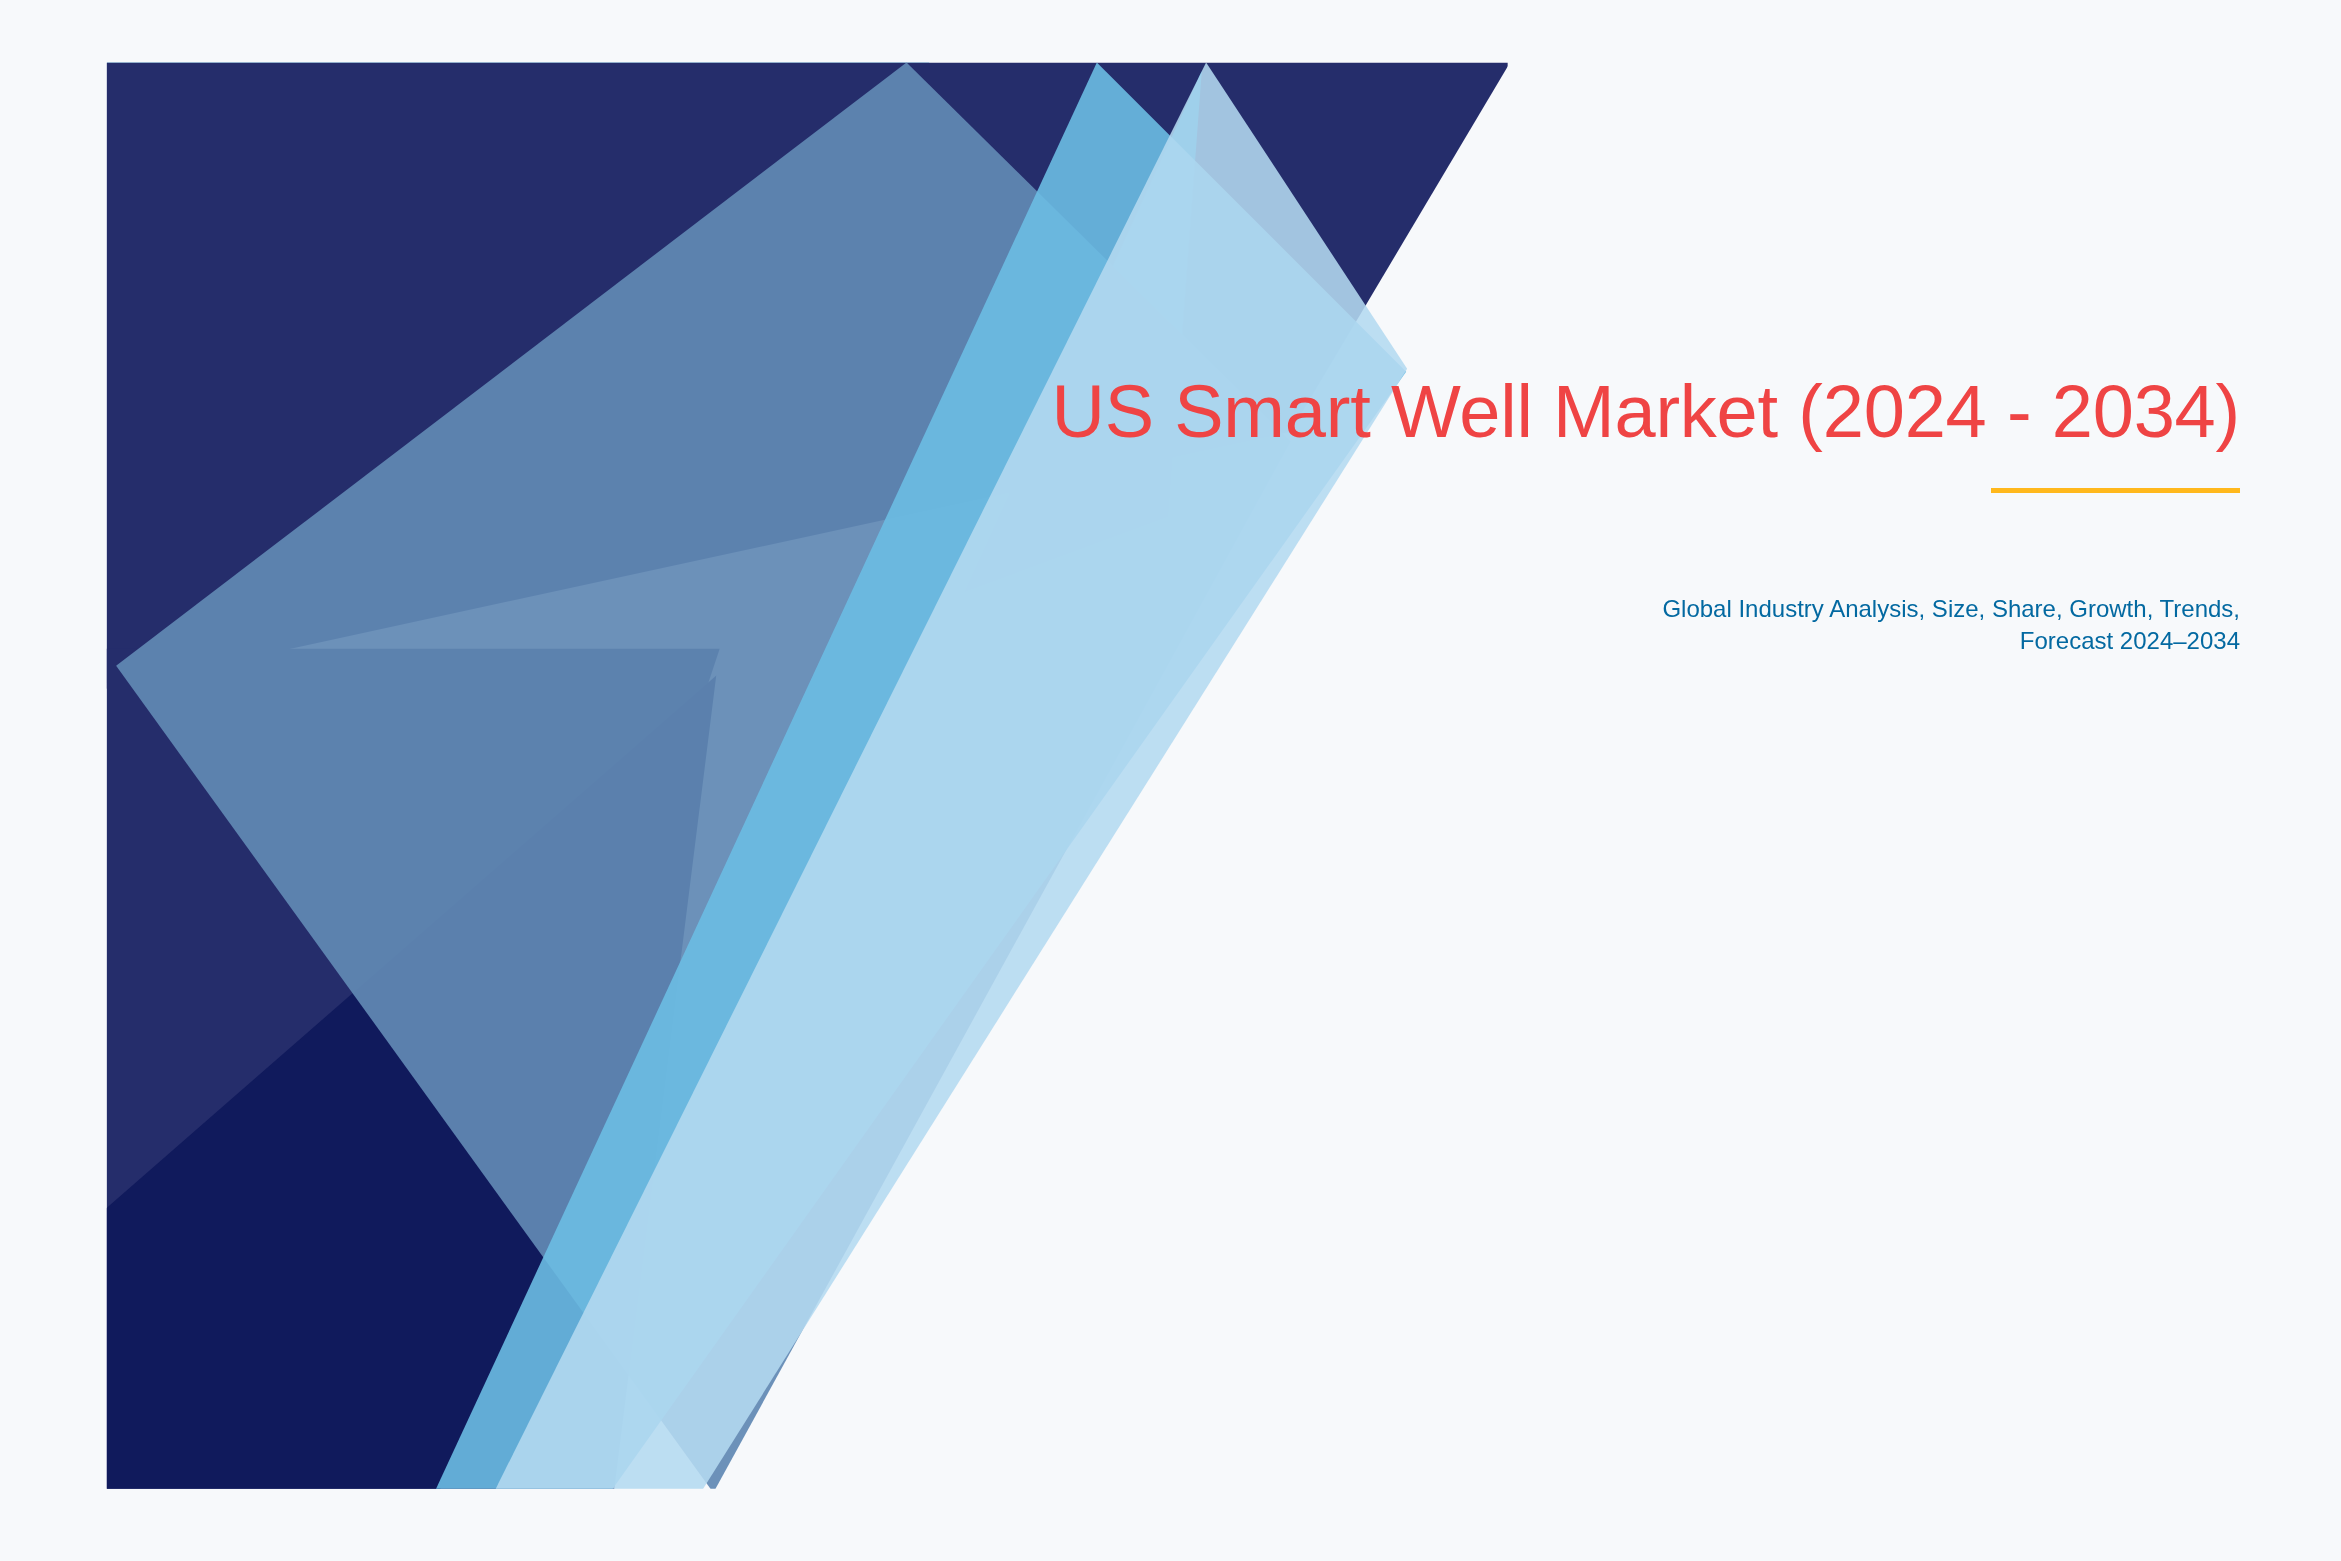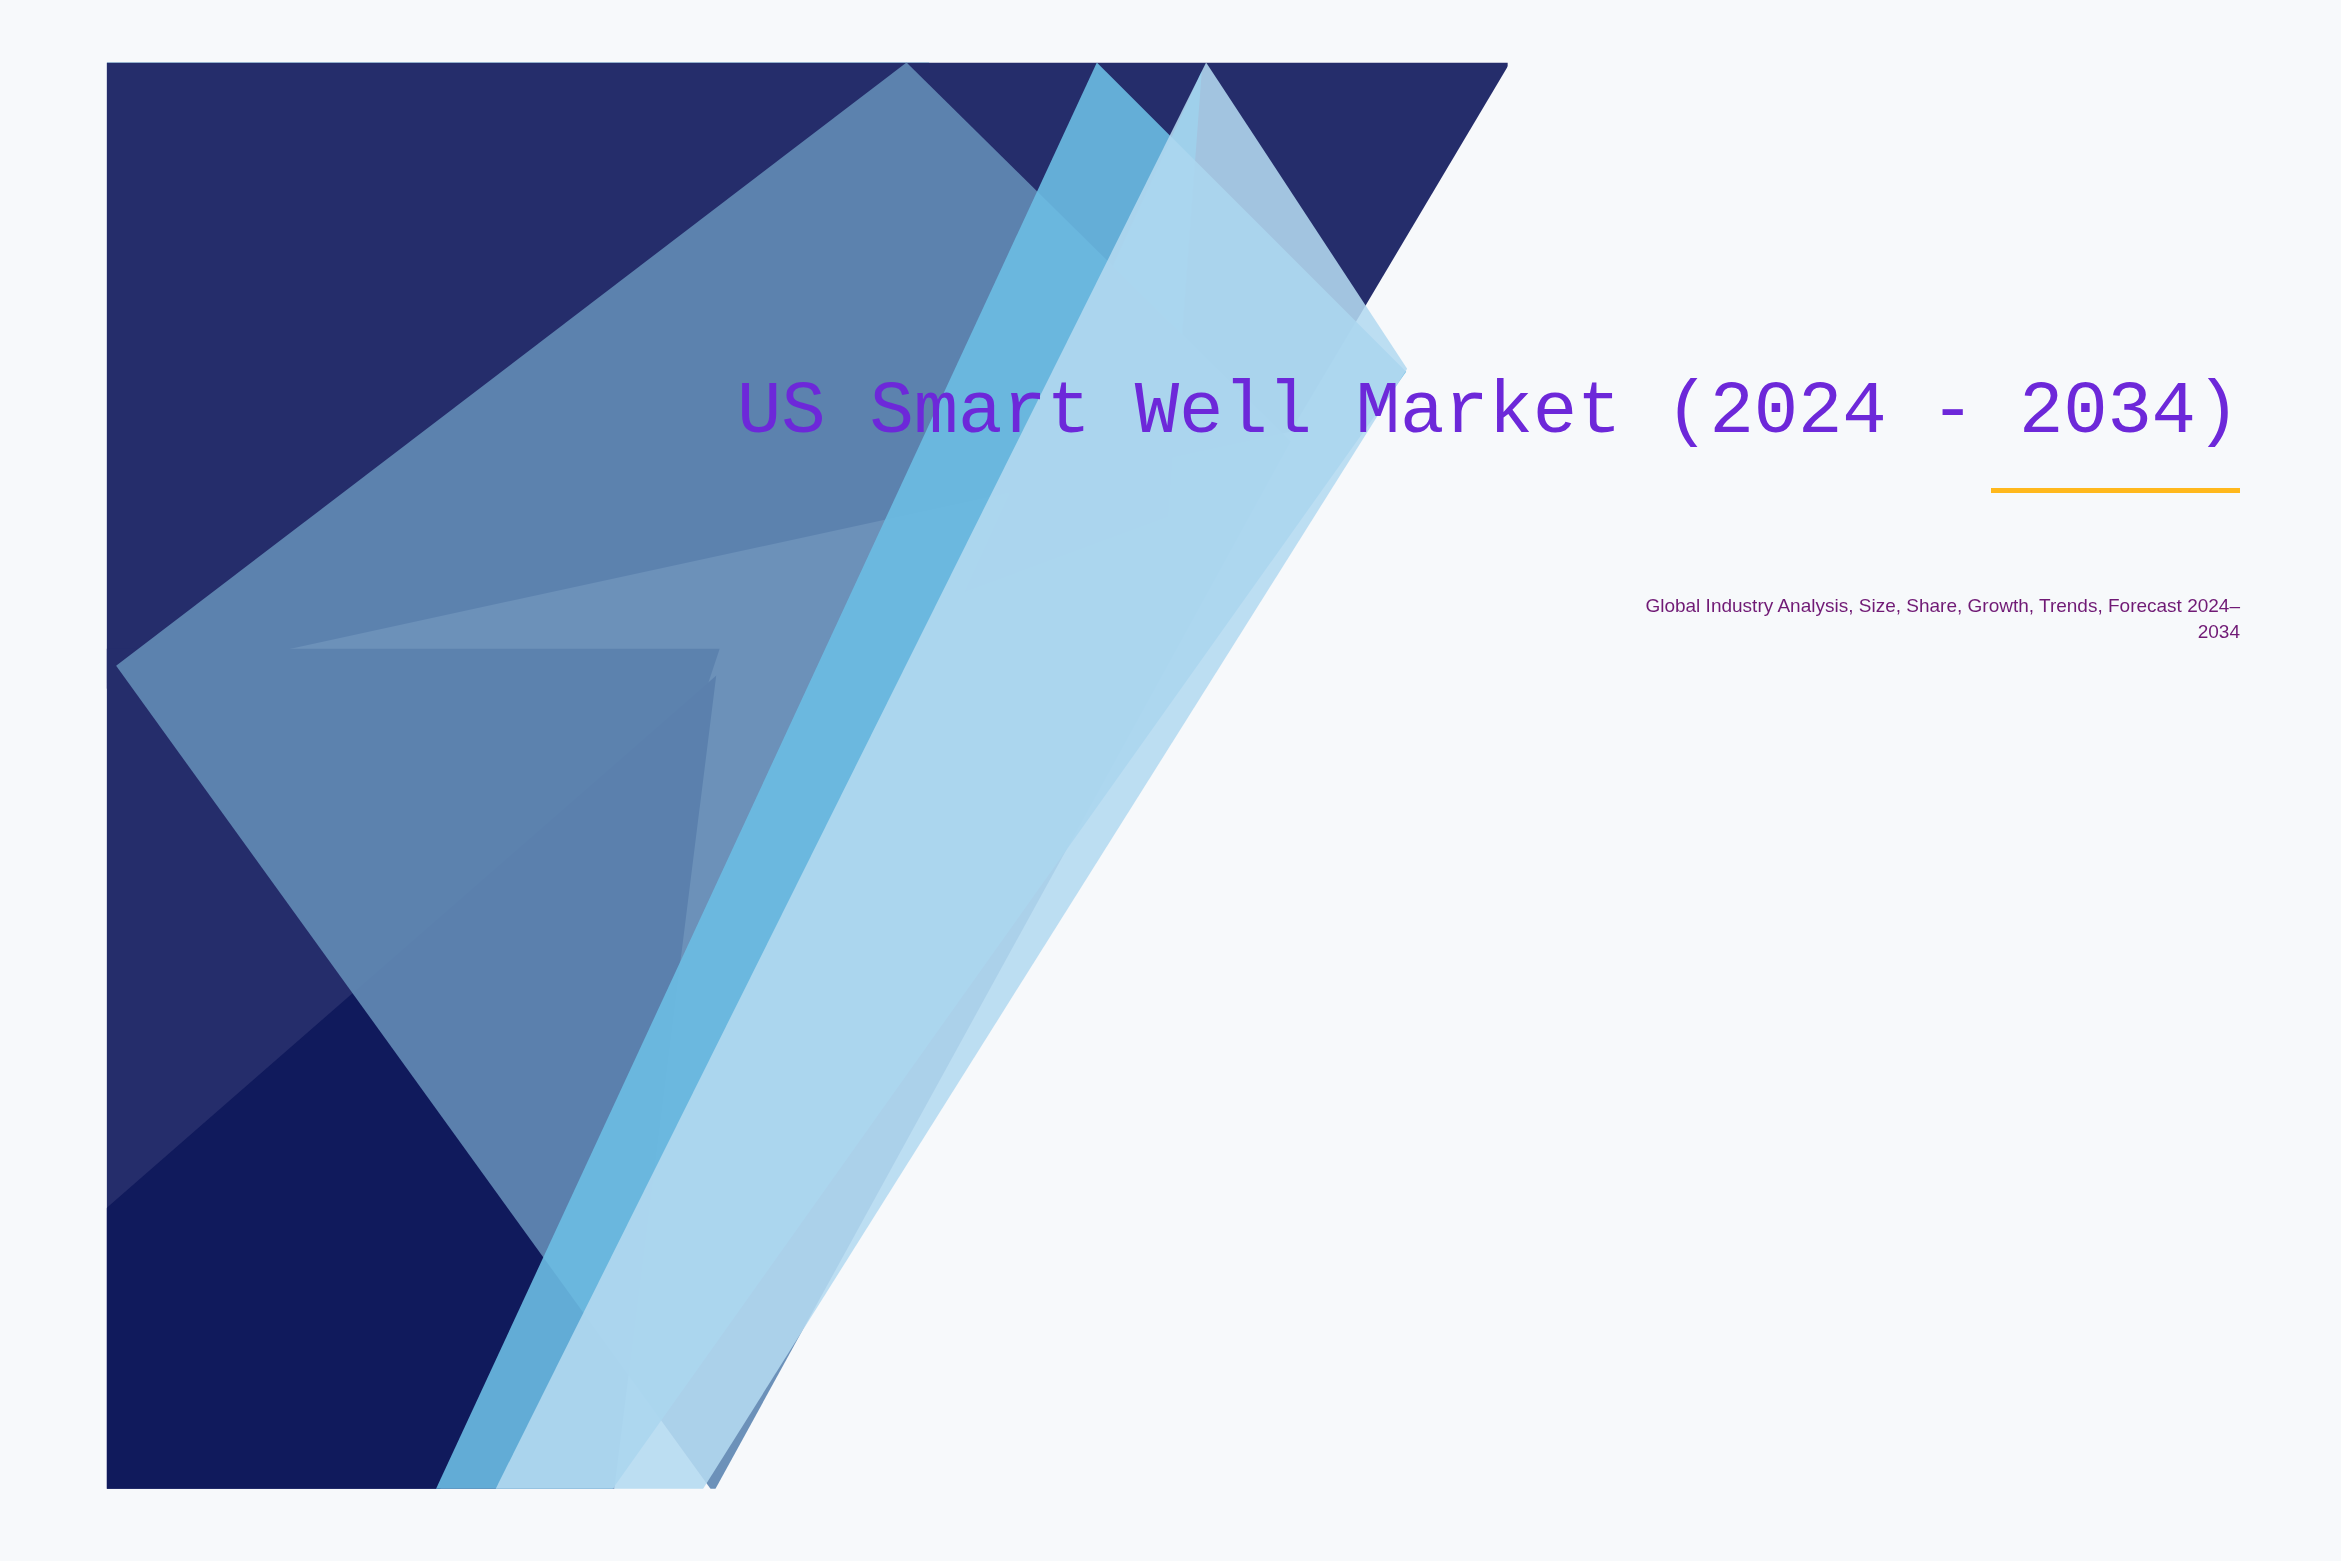--- a/index.html
+++ b/index.html
@@ -27,45 +27,45 @@
     height: 1561px;
   }
   .text-block {
     position: absolute;
     left: 732px;
     top: 371px;
     width: 1508px;
     text-align: right;
   }
   .cover-title {
-    font-family: Liberation Mono, monospace;
+    font-family: Liberation Sans, sans-serif;
     font-size: 74px;
     font-weight: 400;
     line-height: 1.12;
-    color: #6d28d9;
+    color: #ef4444;
     letter-spacing: -0.2px;
     margin: 0;
     white-space: nowrap;
   }
   .accent-rule-wrap {
     display: flex;
     justify-content: flex-end;
     margin-top: 34px;
   }
   .accent-rule {
     width: 249px;
     height: 5.4px;
     background: #ffb81c;
   }
   .cover-subtitle {
     font-family: "Liberation Sans", sans-serif;
-    font-size: 19px;
+    font-size: 24px;
     font-weight: 400;
     line-height: 1.34;
-    color: #701a75;
+    color: #0369a1;
     margin: 0;
     padding-top: 100px;
     max-width: 629px;
     margin-left: auto;
   }
 </style>
 </head>
 <body>
 
 <div class="slide">

